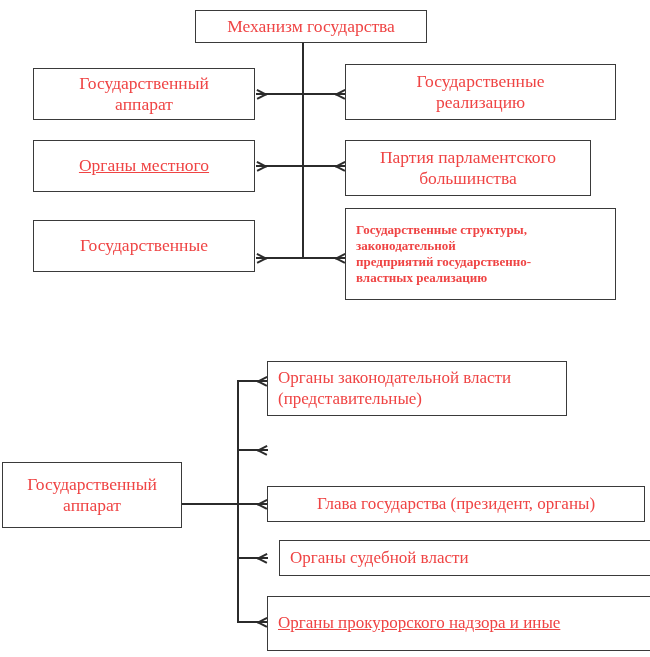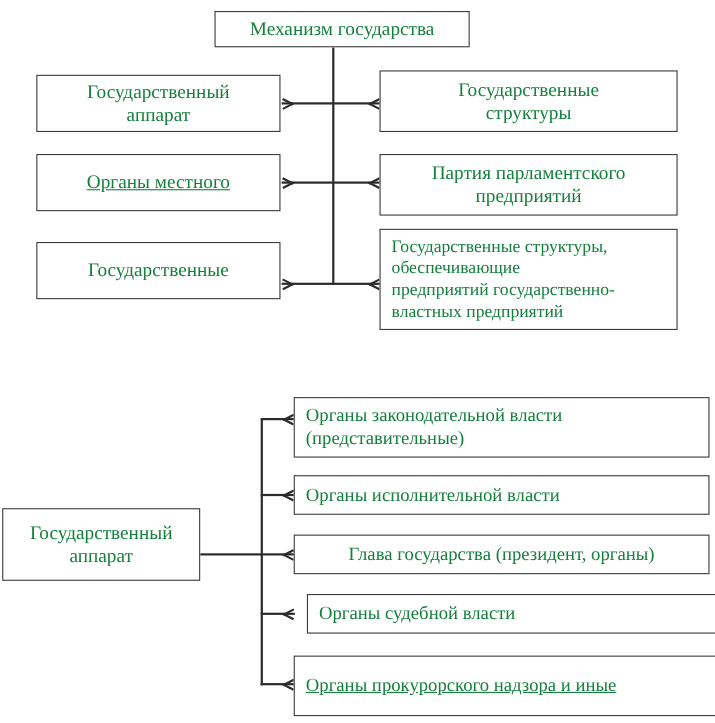--- a/index.html
+++ b/index.html
@@ -22,31 +22,31 @@
   .box {
     position: absolute;
     box-sizing: border-box;
     border: 1.6px solid #3a3a3a;
     background: #ffffff;
     display: flex;
     align-items: center;
     justify-content: center;
     text-align: center;
     line-height: 1.22;
-    color: #15803d;
+    color: #ef4444;
     padding: 2px 6px;
     z-index: 3;
   }
   .box.left-align {
     justify-content: flex-start;
     text-align: left;
     padding-left: 10px;
   }
   .t17 { font-size: 17.5px; }
-  .t16 { font-size: 16px; }
+  .t16 { font-size: 13px; font-weight: bold; }
   .t165 { font-size: 17px; }
 
   
   .vline {
     position: absolute;
     width: 1.5px;
     background: #2b2b2b;
     z-index: 1;
   }
   .hline {
@@ -110,37 +110,37 @@
 
   <div class="box t17" style="left:33px; top:220px; width:222px; height:52px;">
     <div>
       <div>Государственные</div>
     </div>
   </div>
 
   <div class="box t17" style="left:345px; top:64px; width:271px; height:56px;">
     <div>
       <div>Государственные</div>
-      <div>структуры</div>
+      <div>реализацию</div>
     </div>
   </div>
 
-  <div class="box t17" style="left:345px; top:140px; width:271px; height:56px;">
+  <div class="box t17" style="left:345px; top:140px; width:246px; height:56px;">
     <div>
       <div>Партия парламентского</div>
-      <div>предприятий</div>
+      <div>большинства</div>
     </div>
   </div>
 
   <div class="box t16 left-align" style="left:345px; top:208px; width:271px; height:92px;">
     <div>
       <div>Государственные структуры,</div>
-      <div>обеспечивающие</div>
+      <div>законодательной</div>
       <div>предприятий государственно-</div>
-      <div>властных предприятий</div>
+      <div>властных реализацию</div>
     </div>
   </div>
 
   <div class="box t17" style="left:2px; top:462px; width:180px; height:66px;">
     <div>
       <div>Государственный</div>
       <div>аппарат</div>
     </div>
   </div>
 
@@ -161,30 +161,27 @@
   <div class="ah" style="left:256px; top:508px; transform-origin: right center; transform: rotate(27deg);"></div>
 
   <div class="hline" style="left:237px; top:557px; width:31px;"></div>
   <div class="ah" style="left:256px; top:553px; transform-origin: right center; transform: rotate(-27deg);"></div>
   <div class="ah" style="left:256px; top:562px; transform-origin: right center; transform: rotate(27deg);"></div>
 
   <div class="hline" style="left:237px; top:621px; width:31px;"></div>
   <div class="ah" style="left:256px; top:617px; transform-origin: right center; transform: rotate(-27deg);"></div>
   <div class="ah" style="left:256px; top:626px; transform-origin: right center; transform: rotate(27deg);"></div>
 
-  <div class="box t165 left-align" style="left:267px; top:361px; width:378px; height:55px;">
+  <div class="box t165 left-align" style="left:267px; top:361px; width:300px; height:55px;">
     <div>
       <div>Органы законодательной власти</div>
       <div>(представительные)</div>
     </div>
   </div>
 
-  <div class="box t165 left-align" style="left:267px; top:432px; width:378px; height:36px;">
-    <span>Органы исполнительной власти</span>
-  </div>
 
   <div class="box t165" style="left:267px; top:486px; width:378px; height:36px;">
     <span>Глава государства (президент, органы)</span>
   </div>
 
   <div class="box t165 left-align" style="left:267px; top:540px; width:378px; height:36px;margin-left:12px;">
     <span>Органы судебной власти</span>
   </div>
 
   <div class="box t165 left-align" style="left:267px; top:596px; width:414px; height:55px;text-decoration:underline;">

